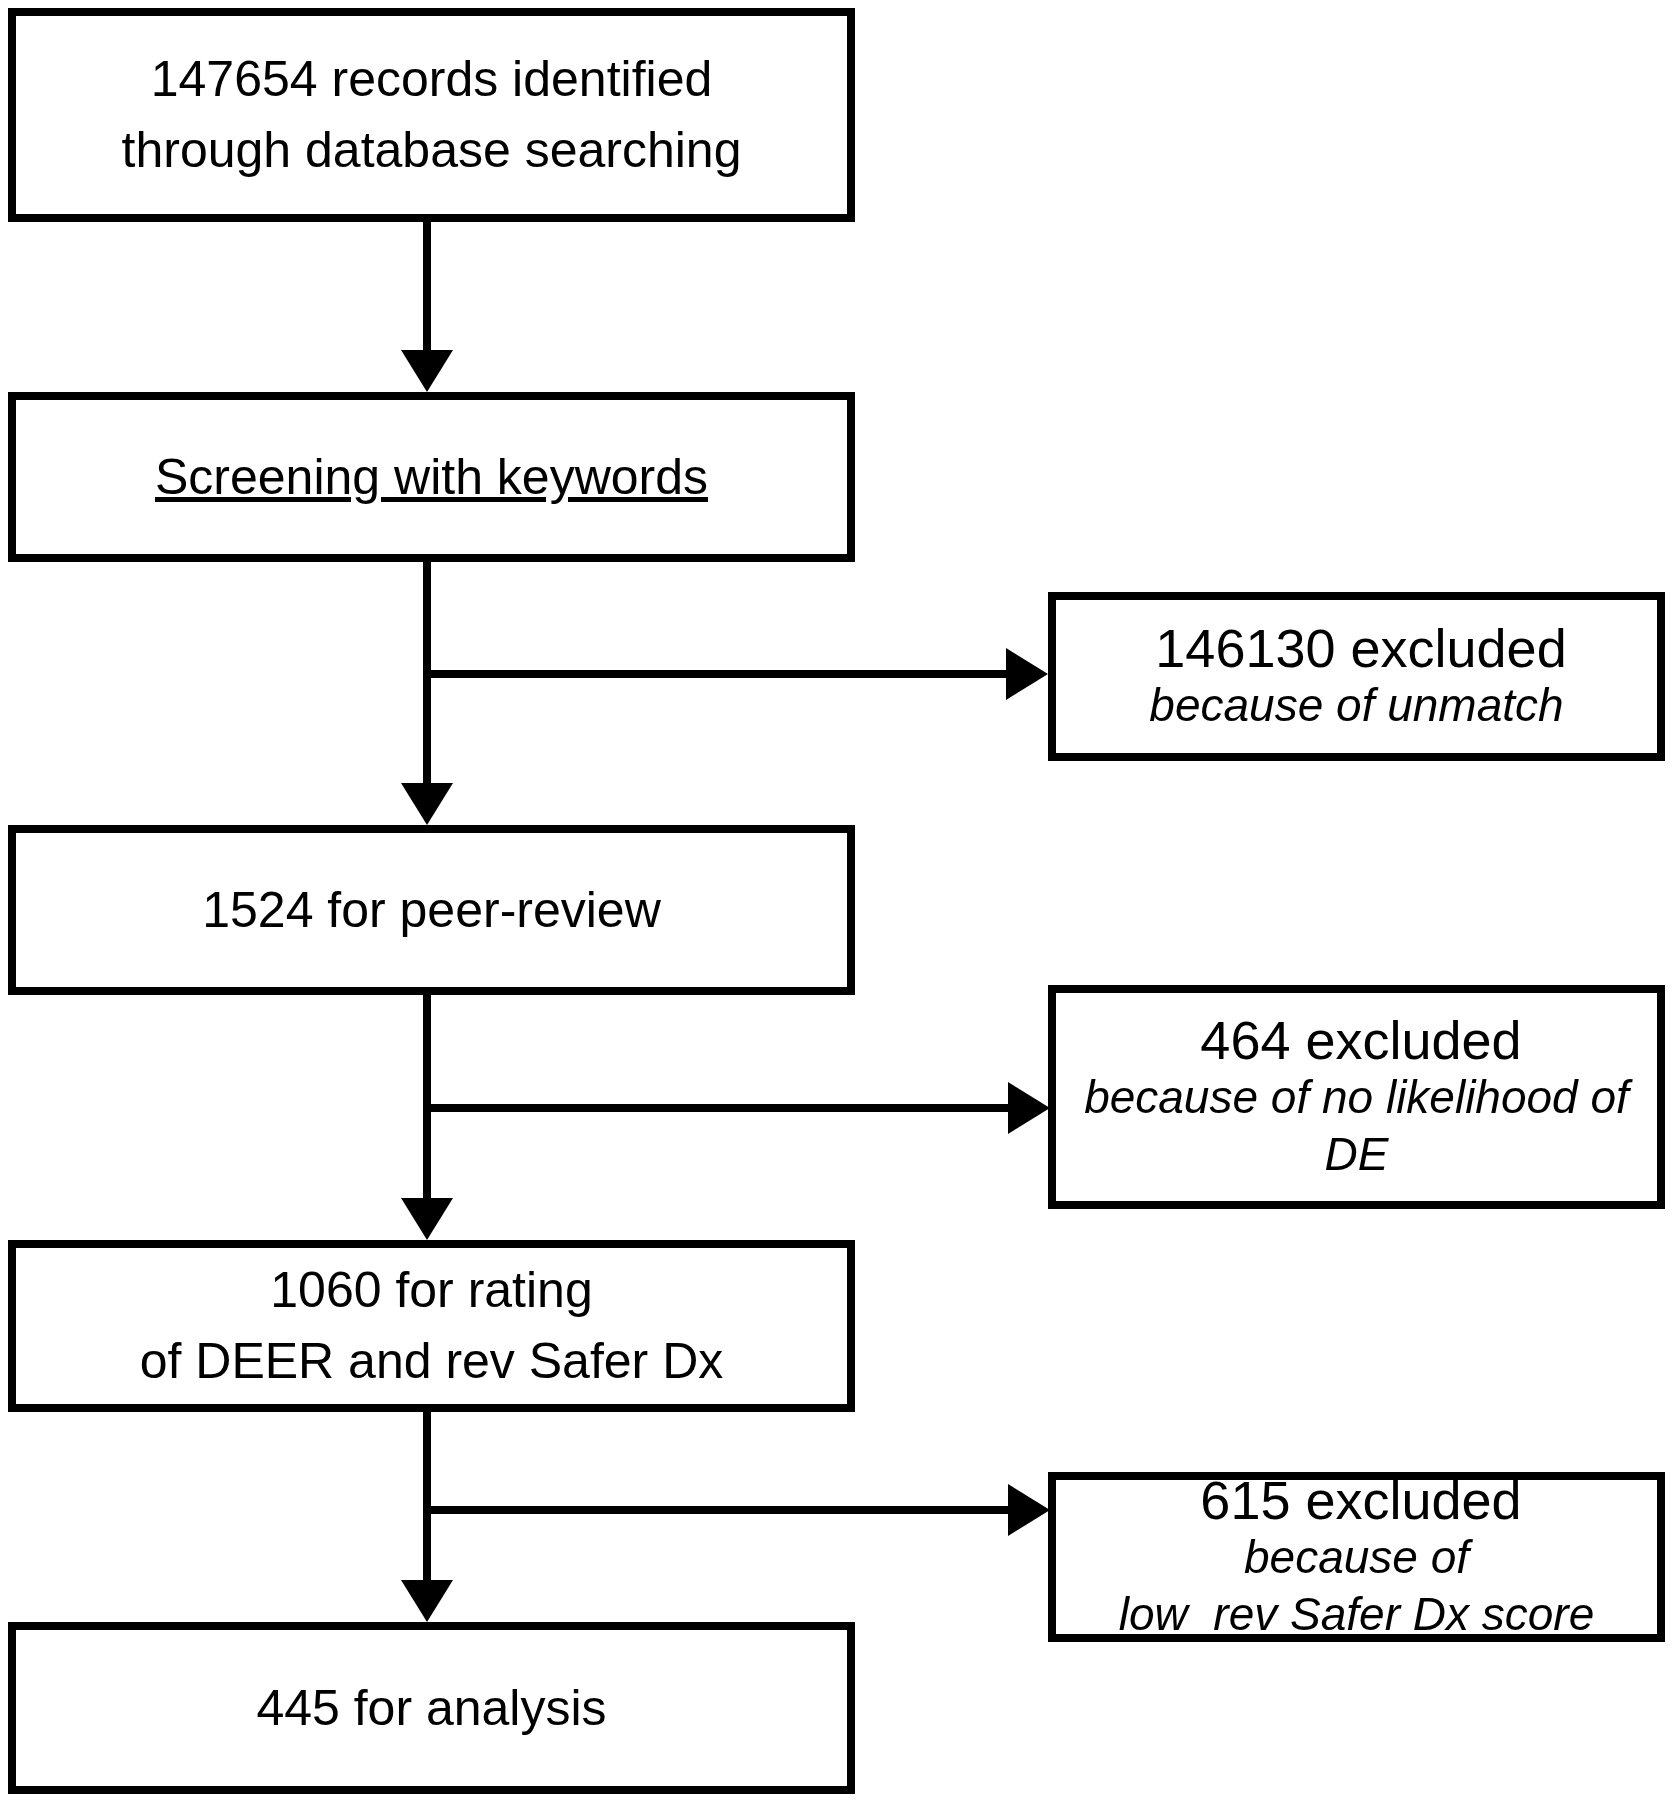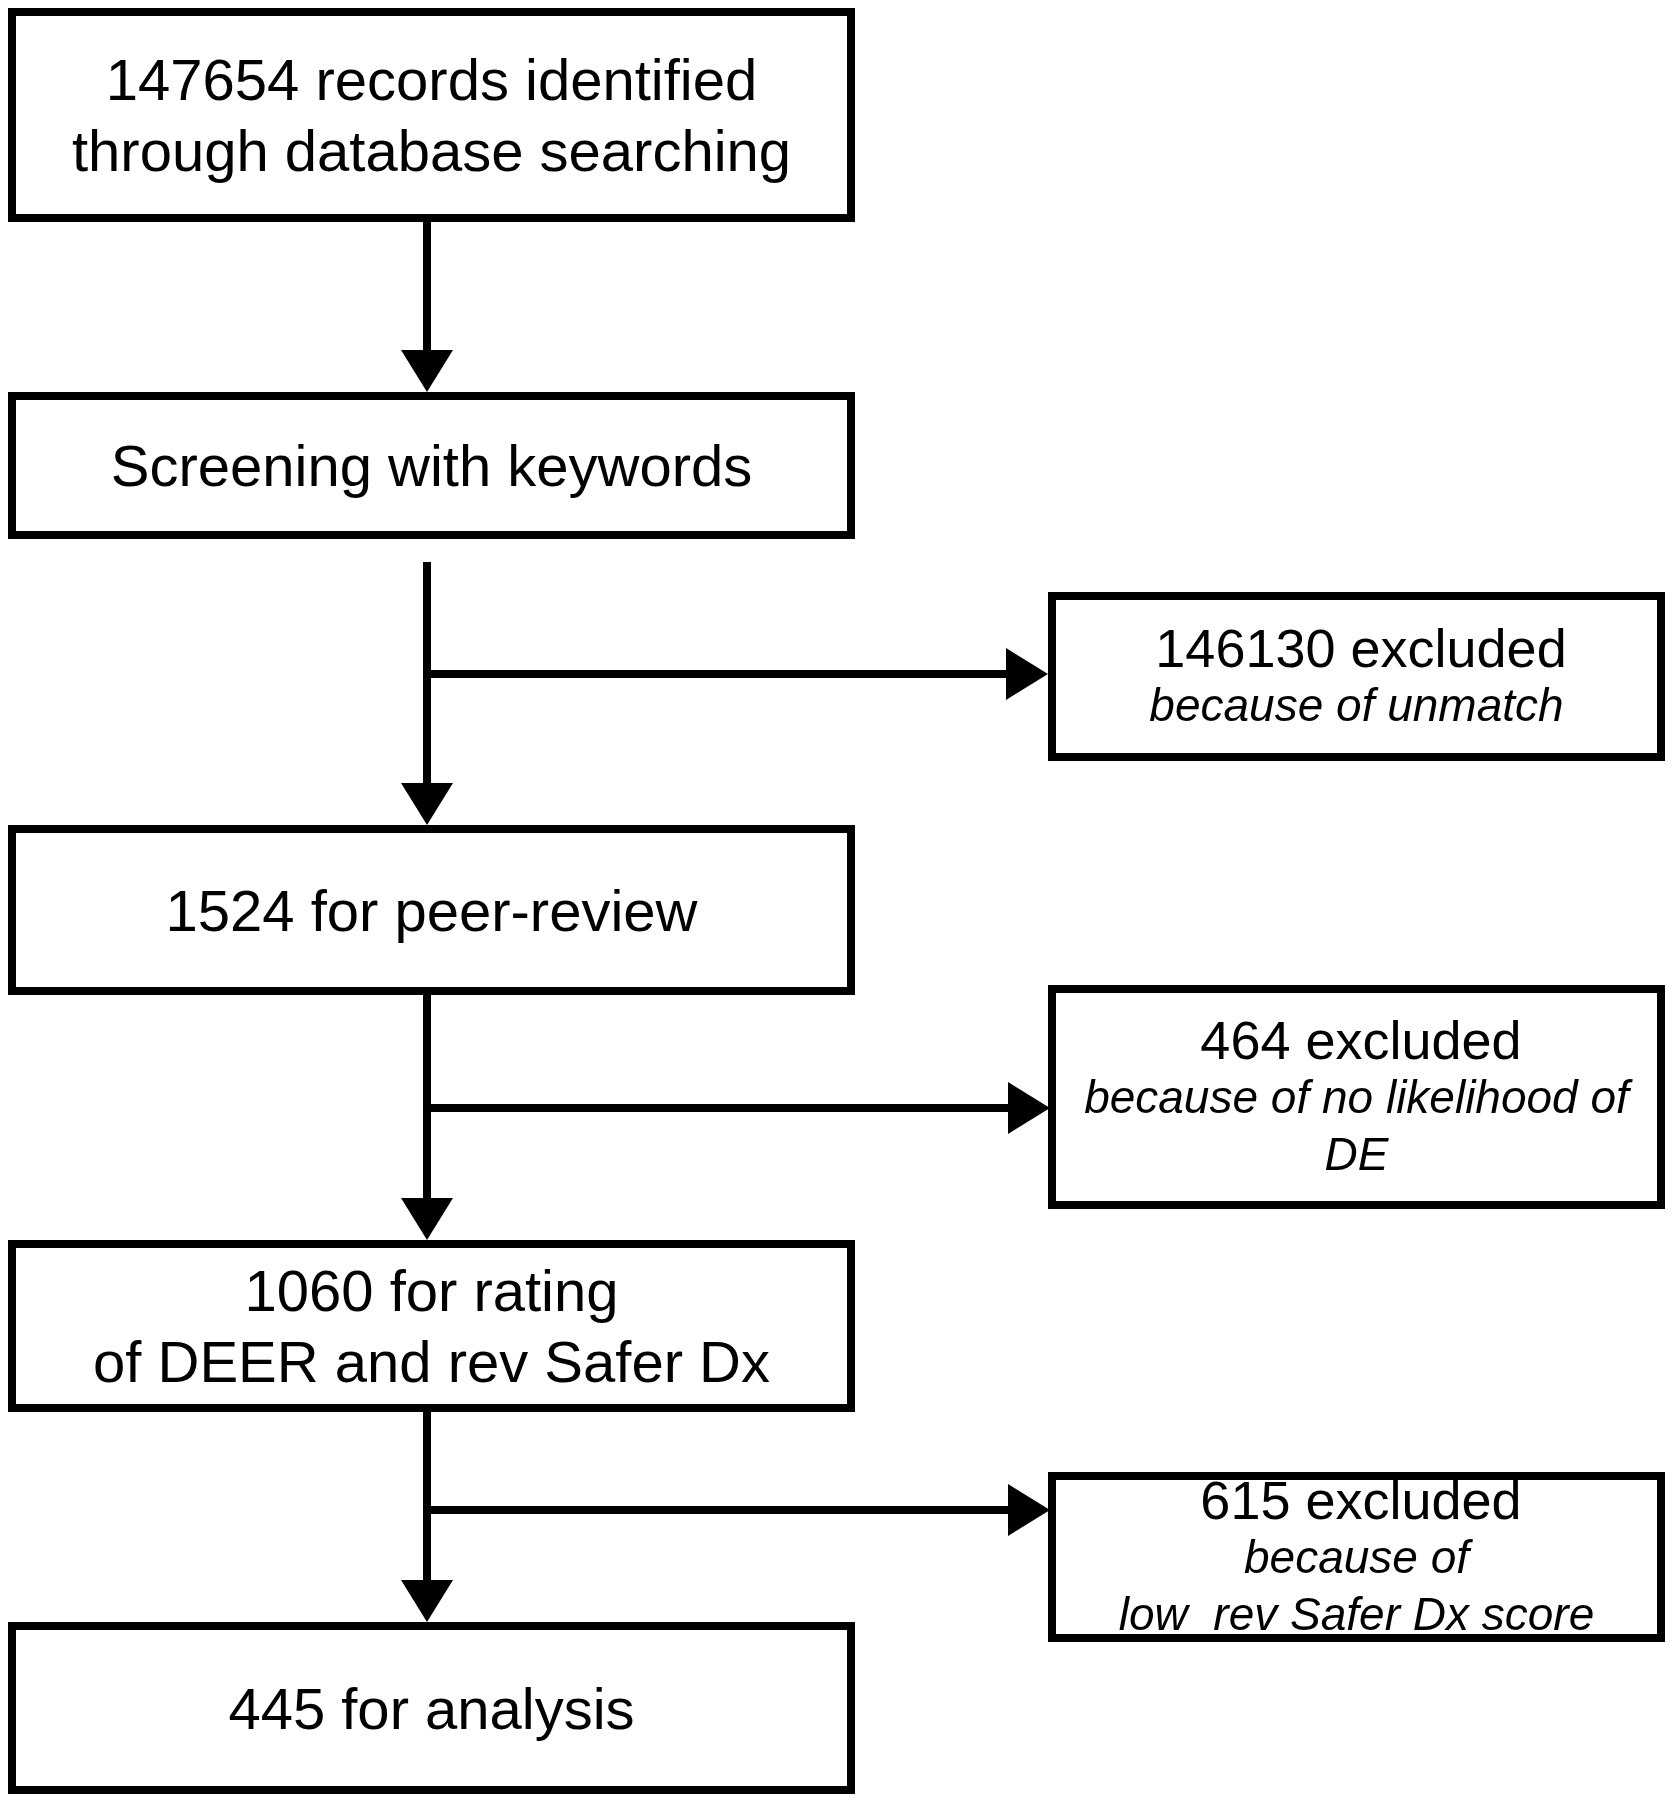--- a/index.html
+++ b/index.html
@@ -23,21 +23,21 @@
     background: #ffffff;
     display: flex;
     flex-direction: column;
     align-items: center;
     justify-content: center;
     text-align: center;
   }
   .main-box { left: 8px; width: 847px; }
   .excl-box { left: 1048px; width: 617px; }
   .main-line {
-    font-size: 58px;
+    font-size: 50px;
     line-height: 71px;
     white-space: pre-wrap;
   }
   .excl-head {
     font-size: 54px;
     line-height: 58px;
     margin-left: 9px;
   }
   .excl-detail {
     font-size: 46px;
@@ -78,21 +78,21 @@
 <div id="canvas">
 
   <div class="fbox main-box" style="top:8px;height:214px;">
     <div class="main-line">147654 records identified</div>
     <div class="main-line">through database searching</div>
   </div>
 
   <div class="vline" style="left:423px;top:222px;height:132px;"></div>
   <div class="arrow-down" style="left:401px;top:350px;"></div>
 
-  <div class="fbox main-box" style="top:392px;height:147px;">
+  <div class="fbox main-box" style="top:392px;height:170px;text-decoration:underline;">
     <div class="main-line">Screening with keywords</div>
   </div>
 
   <div class="vline" style="left:423px;top:562px;height:225px;"></div>
   <div class="arrow-down" style="left:401px;top:783px;"></div>
   <div class="hline" style="left:423px;top:670px;width:585px;"></div>
   <div class="arrow-right" style="left:1006px;top:648px;"></div>
 
   <div class="fbox excl-box" style="top:592px;height:169px;">
     <div class="excl-head">146130 excluded</div>

